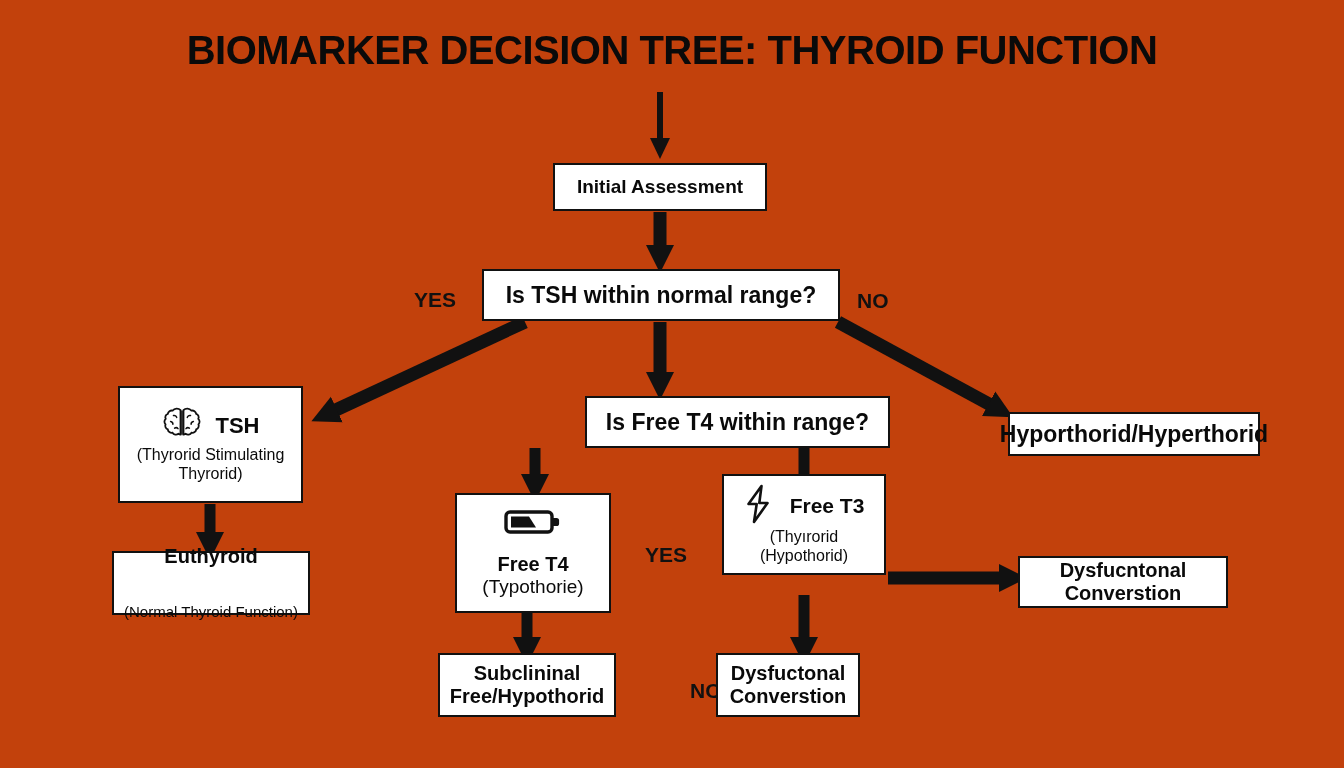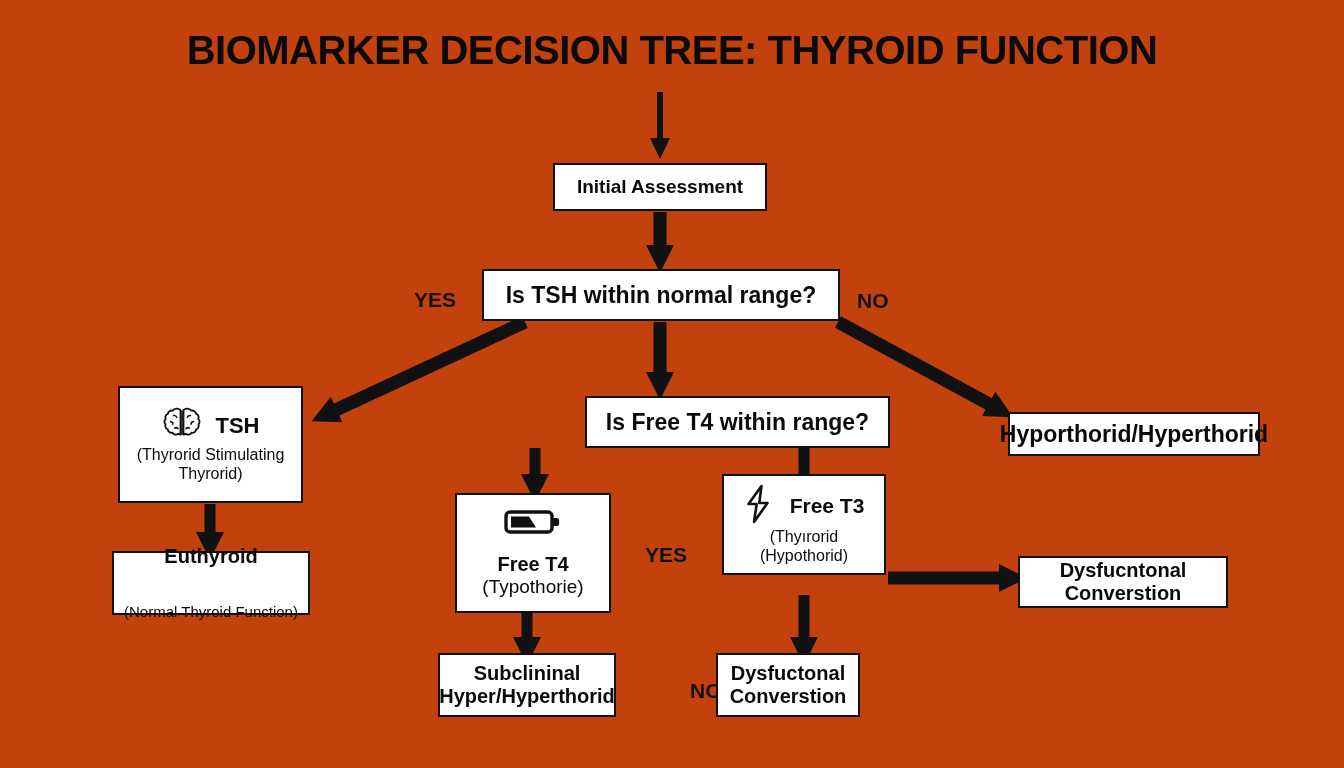--- a/index.html
+++ b/index.html
@@ -227,21 +227,21 @@
     <span class="t-sub">(Hypothorid)</span>
   </div>
 
   <div class="node n-dys1" style="left:1018px; top:556px; width:210px; height:52px;">
     <span class="t-main">Dysfucntonal</span>
     <span class="t-main">Converstion</span>
   </div>
 
   <div class="node n-sub" style="left:438px; top:653px; width:178px; height:64px;">
     <span class="t-main">Subclininal</span>
-    <span class="t-main">Hyper/Hyperthorid</span>
+    <span class="t-main">Free/Hypothorid</span>
   </div>
 
   <div class="label" style="left:690px; top:679px;">NO</div>
 
   <div class="node n-dys2" style="left:716px; top:653px; width:144px; height:64px;">
     <span class="t-main">Dysfuctonal</span>
     <span class="t-main">Converstion</span>
   </div>
 
 </div>

